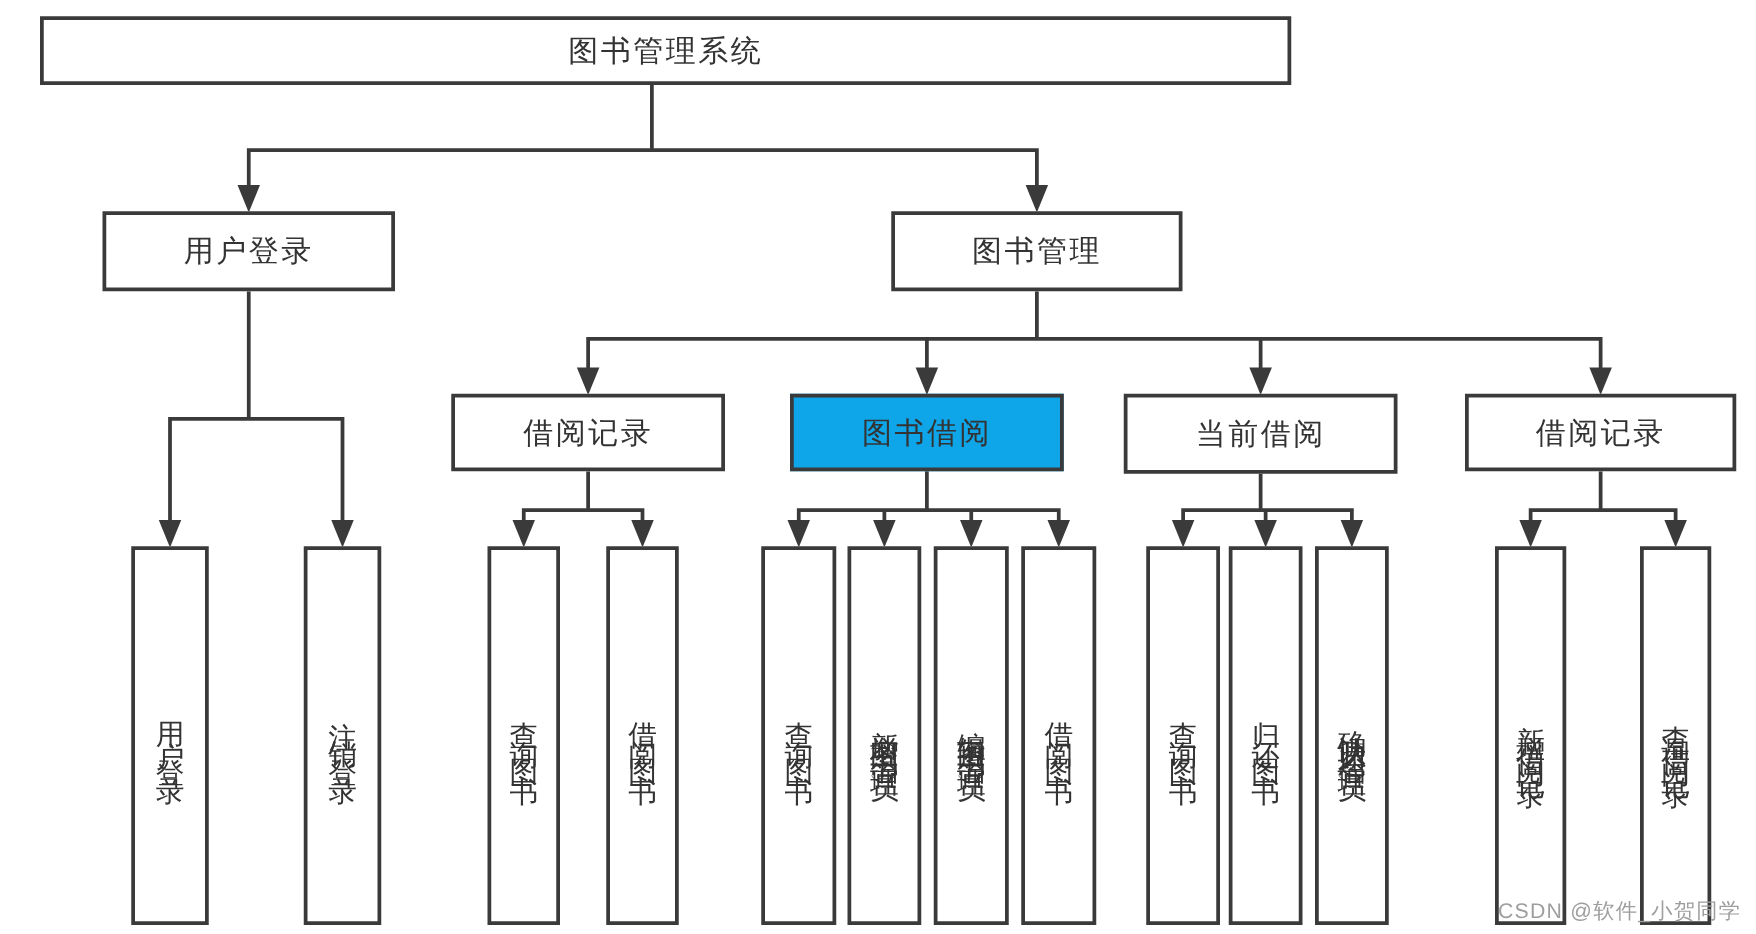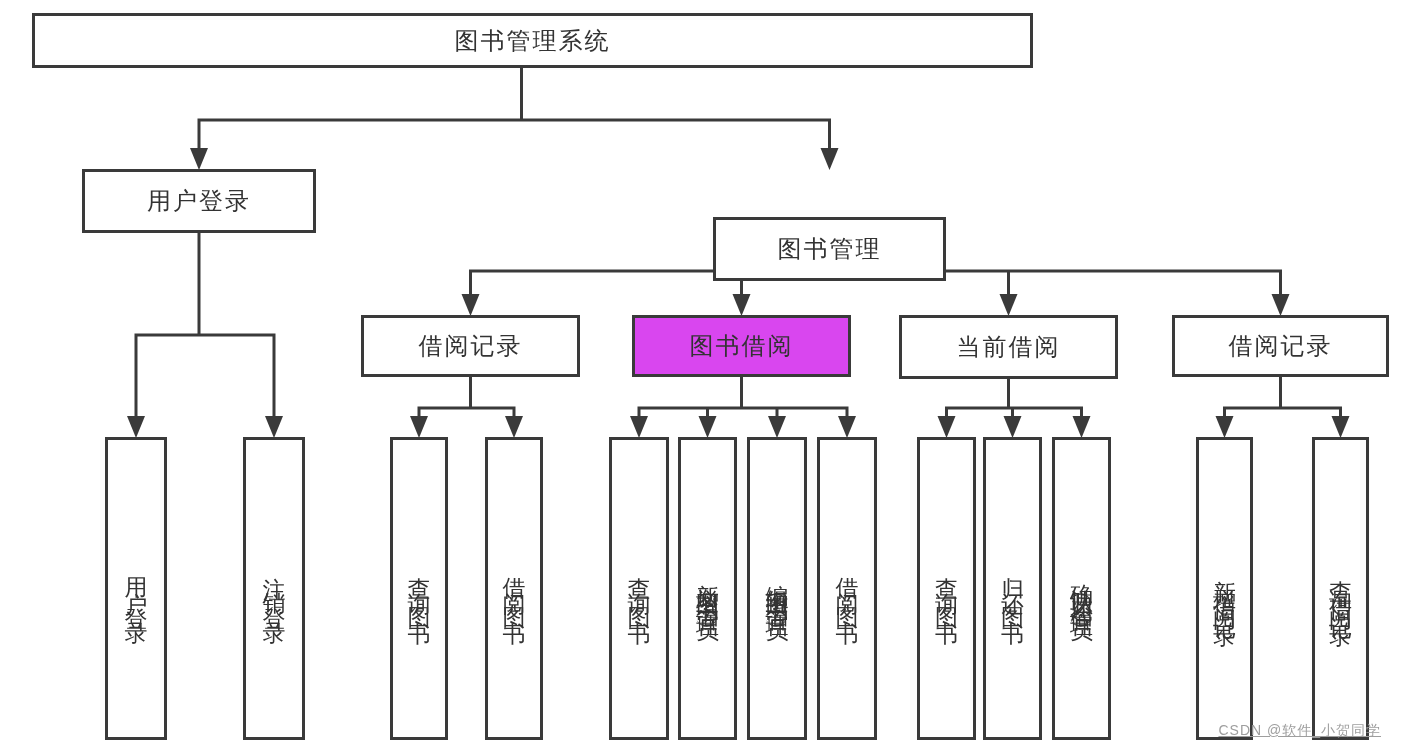--- a/index.html
+++ b/index.html
@@ -40,28 +40,27 @@
   }
   .node.v .lbl {
     writing-mode: vertical-rl;
     text-orientation: mixed;
     font-size: 23px;
     line-height: 1;
     white-space: nowrap;
   }
   .watermark {
     position: absolute;
-    right: 24px;
+    right: 12px;
     bottom: 7px;
-    font-size: 14px;
+    font-size: 17px;
     letter-spacing: 1px;
     color: #9e9e9e;
     z-index: 4;
     white-space: nowrap;
-    text-decoration: underline;
   }
 </style>
 </head>
 <body>
 
 <div id="diagram">
   <svg id="edges" xmlns="http://www.w3.org/2000/svg" viewBox="0 0 1405 747">
       <path d="M521.5 68 V120 M197.5 120 H831 M199 119 V150 M829.5 119 V150" fill="none" stroke="#3a3a3a" stroke-width="3"></path>
       <path d="M190 148 L208 148 L199 170 Z" fill="#3a3a3a"></path>
       <path d="M820.5 148 L838.5 148 L829.5 170 Z" fill="#3a3a3a"></path>
@@ -89,27 +88,27 @@
       <path d="M1215.5 416 L1233.5 416 L1224.5 438 Z" fill="#3a3a3a"></path>
       <path d="M1331.5 416 L1349.5 416 L1340.5 438 Z" fill="#3a3a3a"></path>
     </svg>
   <div id="nodes">
       <div class="node h" style="left: 21px; top: 13px; width: 1001px; height: 55px; border-color: rgb(58, 58, 58); background: rgb(255, 255, 255); color: rgb(51, 51, 51); margin-left: 11px;">
         <span class="lbl">图书管理系统</span>
       </div>
       <div class="node h" style="left: 82px; top: 169px; width: 234px; height: 64px; border-color: rgb(58, 58, 58); background: rgb(255, 255, 255); color: rgb(51, 51, 51);">
         <span class="lbl">用户登录</span>
       </div>
-      <div class="node h" style="left: 713px; top: 169px; width: 233px; height: 64px; border-color: rgb(58, 58, 58); background: rgb(255, 255, 255); color: rgb(51, 51, 51); margin-top: 48px;">
+      <div class="node h" style="left: 713px; top: 169px; width: 233px; height: 64px; border-color: rgb(58, 58, 58); background: rgb(255, 255, 255); color: rgb(51, 51, 51);">
         <span class="lbl">图书管理</span>
       </div>
       <div class="node h" style="left: 361px; top: 315px; width: 219px; height: 62px; border-color: rgb(58, 58, 58); background: rgb(255, 255, 255); color: rgb(51, 51, 51);">
         <span class="lbl">借阅记录</span>
       </div>
-      <div class="node h" style="left: 632px; top: 315px; width: 219px; height: 62px; border-color: rgb(58, 58, 58); background: #d946ef; color: rgb(51, 51, 51);">
+      <div class="node h" style="left: 632px; top: 315px; width: 219px; height: 62px; border-color: rgb(58, 58, 58); background: #0ea5e9; color: rgb(51, 51, 51);">
         <span class="lbl">图书借阅</span>
       </div>
       <div class="node h" style="left: 899px; top: 315px; width: 219px; height: 64px; border-color: rgb(58, 58, 58); background: rgb(255, 255, 255); color: rgb(51, 51, 51);">
         <span class="lbl">当前借阅</span>
       </div>
       <div class="node h" style="left: 1172px; top: 315px; width: 217px; height: 62px; border-color: rgb(58, 58, 58); background: rgb(255, 255, 255); color: rgb(51, 51, 51);">
         <span class="lbl">借阅记录</span>
       </div>
       <div class="node v" style="left: 105px; top: 437px; width: 62px; height: 303px; border-color: rgb(58, 58, 58); background: rgb(255, 255, 255); color: rgb(51, 51, 51);">
         <span class="lbl" style="letter-spacing: 15px;">用户登录</span>

